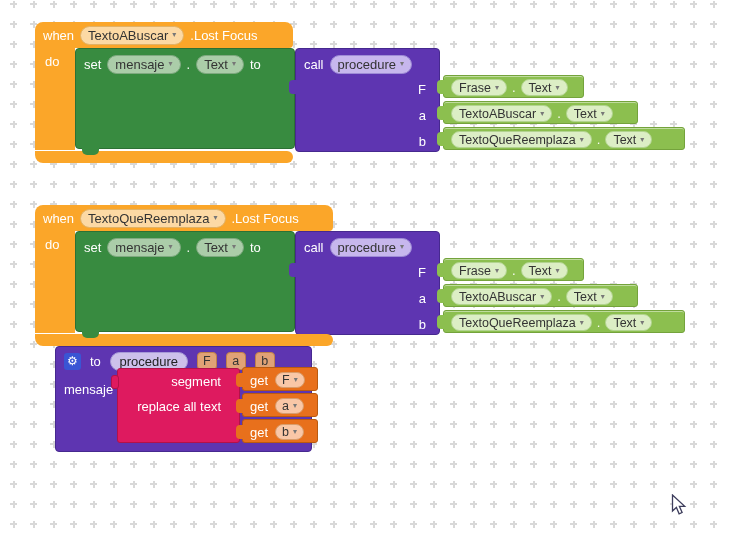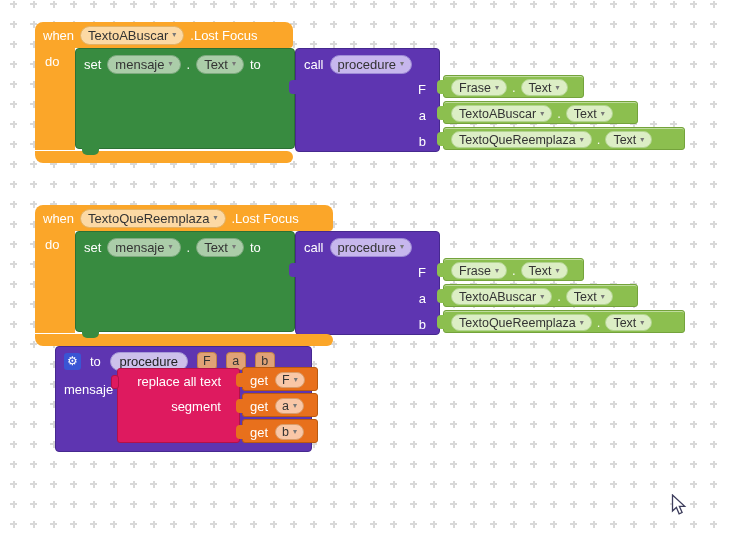--- a/index.html
+++ b/index.html
@@ -1217,24 +1217,24 @@
         <span class="chip">F</span>
         <span class="chip">a</span>
         <span class="chip">b</span>
       </div>
       <span class="abs lbl" style="left:8px;top:36px">mensaje</span>
     </div>
 
     <div class="abs crimson" style="left:62px;top:22px;width:123px;height:75px">
       <div class="plug crimson" style="left:-7px;top:6px"></div>
       <div class="crow">
-          <span class="lbl">replace all text</span>
+          <span class="lbl">segment</span>
         </div>
       <div class="crow">
-          <span class="lbl">segment</span>
+          <span class="lbl">replace all text</span>
         </div>
     </div>
 
     <div class="abs getblk" style="left:187px;top:21px;width:76px;height:24px">
       <div class="plug vorange" style="left:-7px;top:5px"></div>
       <div class="blk-row">
         <span class="lbl">get</span>
         <span class="pill p-get">
           <span>F</span>
           <span class="arrow">▾</span>

